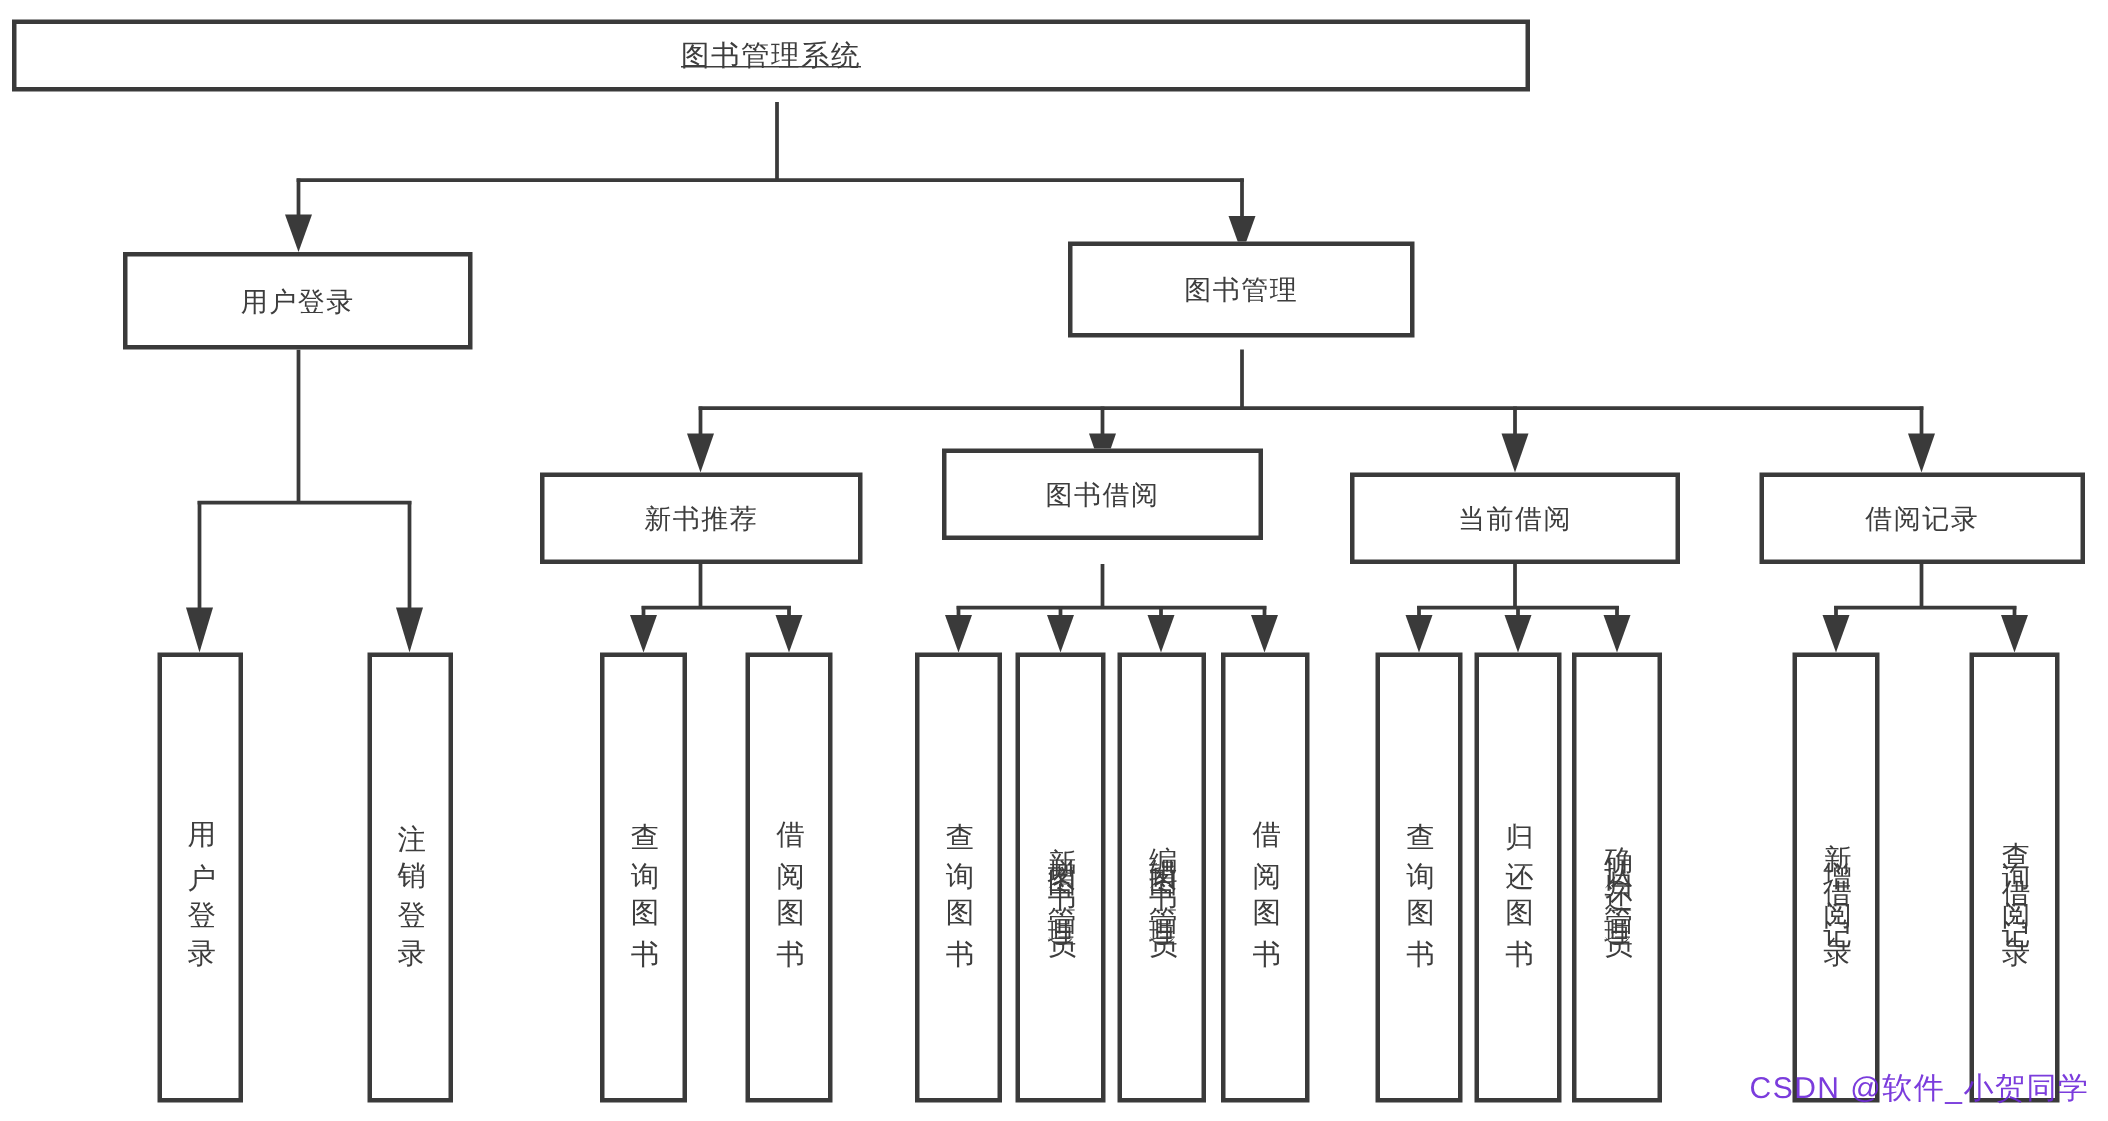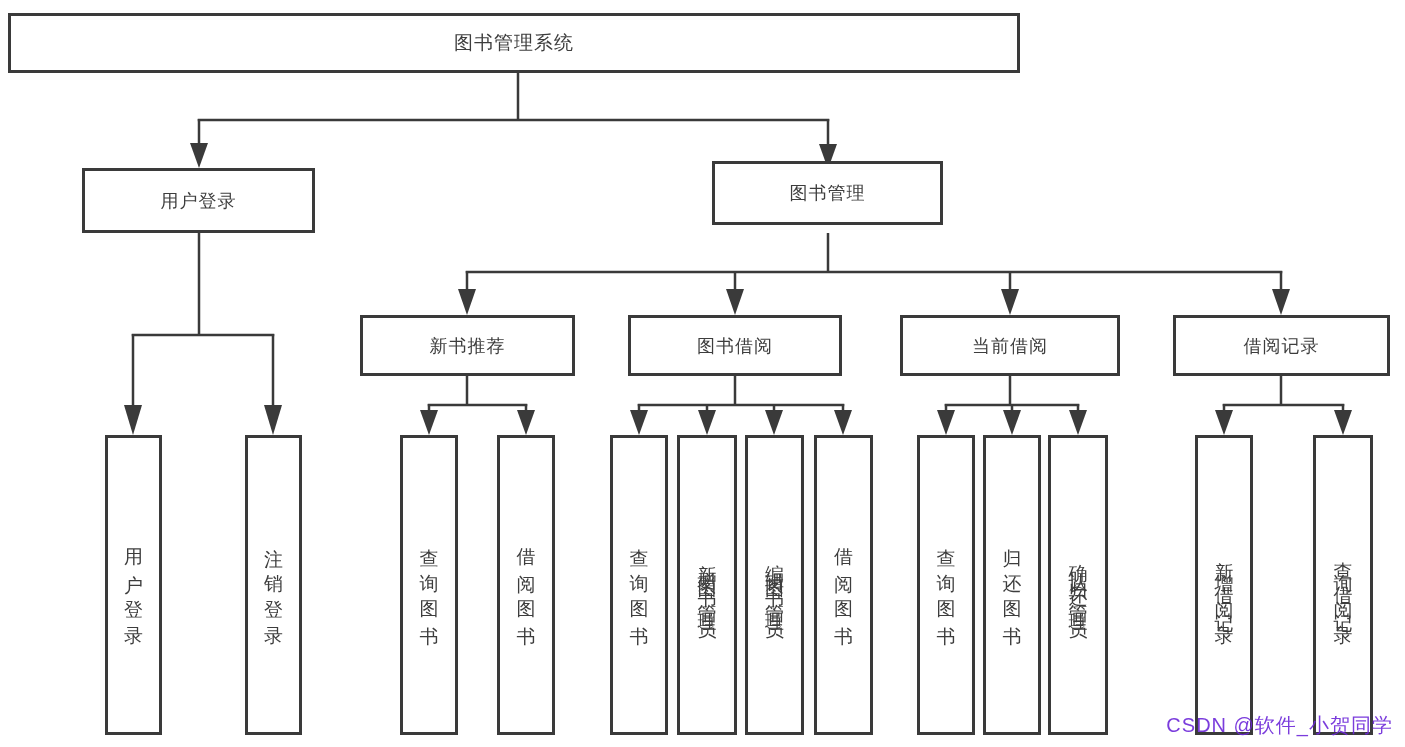--- a/index.html
+++ b/index.html
@@ -104,35 +104,35 @@
     <polygon points="1069,410 1087,410 1078,435" stroke="none"></polygon>
 
     <line x1="1281" y1="376" x2="1281" y2="406" fill="none"></line>
     <line x1="1222.75" y1="405" x2="1344.25" y2="405" fill="none"></line>
     <line x1="1224" y1="404" x2="1224" y2="414" fill="none"></line>
     <polygon points="1215,410 1233,410 1224,435" stroke="none"></polygon>
     <line x1="1343" y1="404" x2="1343" y2="414" fill="none"></line>
     <polygon points="1334,410 1352,410 1343,435" stroke="none"></polygon>
   </svg>
 
-  <div class="node" style="left:8px;top:13px;width:1012px;height:60px;">
+  <div class="node" style="left:8px;top:13px;width:1012px;height:48px;text-decoration:underline;">
     <span class="h-label root-label">图书管理系统</span>
   </div>
 
   <div class="node" style="left:82px;top:168px;width:233px;height:65px;">
     <span class="h-label">用户登录</span>
   </div>
   <div class="node" style="left:712px;top:161px;width:231px;height:64px;">
     <span class="h-label">图书管理</span>
   </div>
 
   <div class="node" style="left:360px;top:315px;width:215px;height:61px;">
     <span class="h-label">新书推荐</span>
   </div>
-  <div class="node" style="left:628px;top:315px;width:214px;height:61px;text-align:right;">
+  <div class="node" style="left:628px;top:299px;width:214px;height:61px;text-align:right;">
     <span class="h-label">图书借阅</span>
   </div>
   <div class="node" style="left:1173px;top:315px;width:217px;height:61px;">
     <span class="h-label">借阅记录</span>
   </div>
   <div class="node" style="left:900px;top:315px;width:220px;height:61px;">
     <span class="h-label">当前借阅</span>
   </div>
 
   <div class="node leaf ls4" style="left:105px;top:435px;width:57px;height:300px;">

